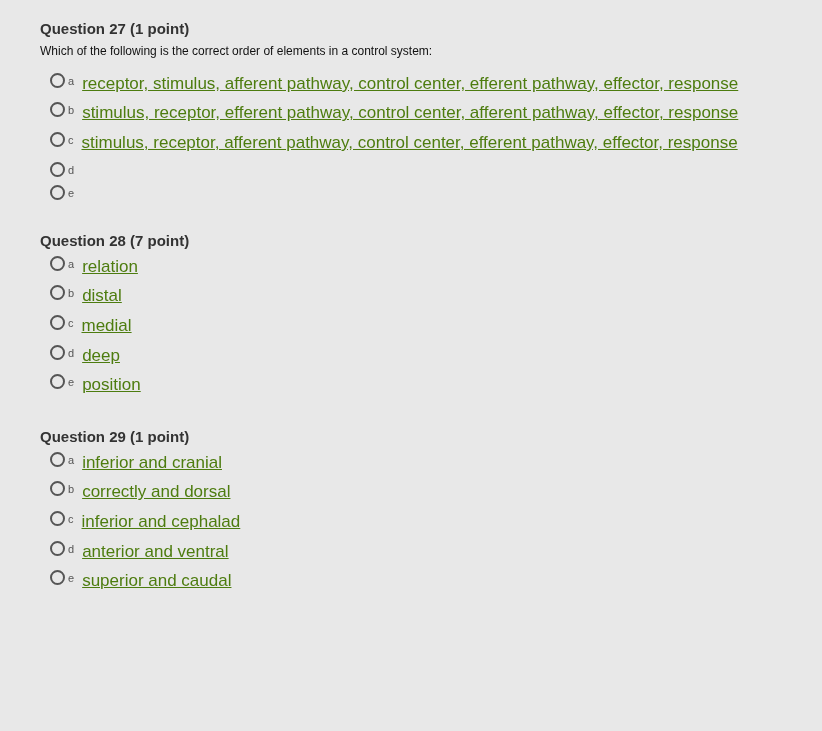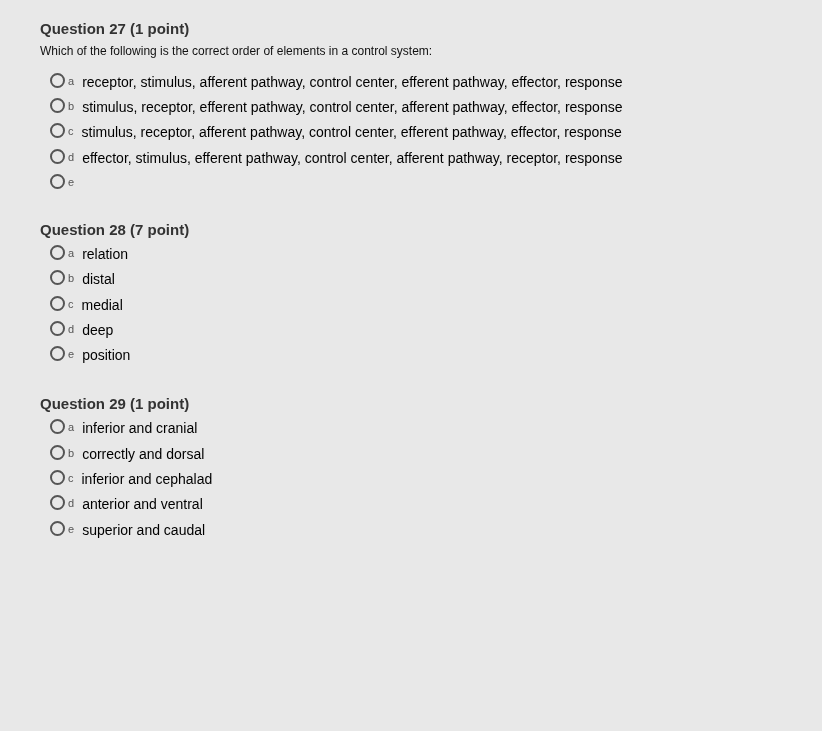--- a/index.html
+++ b/index.html
@@ -69,22 +69,23 @@
     .option-letter {
       font-size: 11px;
       color: #555;
       margin-left: 3px;
       margin-right: 8px;
       flex-shrink: 0;
       margin-top: 2px;
     }
 
     .option-text {
-      font-size: 14px;
-      color: #000000;
+      font-size: 17px;
+      color: #4d7c0f;
+      text-decoration: underline;
     }
   </style>
 </head>
 <body>
 
 <div class="page-container">
 
   <div class="question-block">
     <div class="question-header">Question 27 (1 point)</div>
     <div class="question-text">Which of the following is the correct order of elements in a control system:</div>
@@ -100,21 +101,20 @@
         <span class="option-text">stimulus, receptor, efferent pathway, control center, afferent pathway, effector, response</span>
       </li>
       <li class="option-item">
         <span class="radio-circle"></span>
         <span class="option-letter">c</span>
         <span class="option-text">stimulus, receptor, afferent pathway, control center, efferent pathway, effector, response</span>
       </li>
       <li class="option-item">
         <span class="radio-circle"></span>
         <span class="option-letter">d</span>
-        <span class="option-text">effector, stimulus, efferent pathway, control center, afferent pathway, receptor, response</span>
       </li>
       <li class="option-item">
         <span class="radio-circle"></span>
         <span class="option-letter">e</span>
       </li>
     </ul>
   </div>
 
   <div class="question-block">
     <div class="question-header">Question 28 (7 point)</div>

